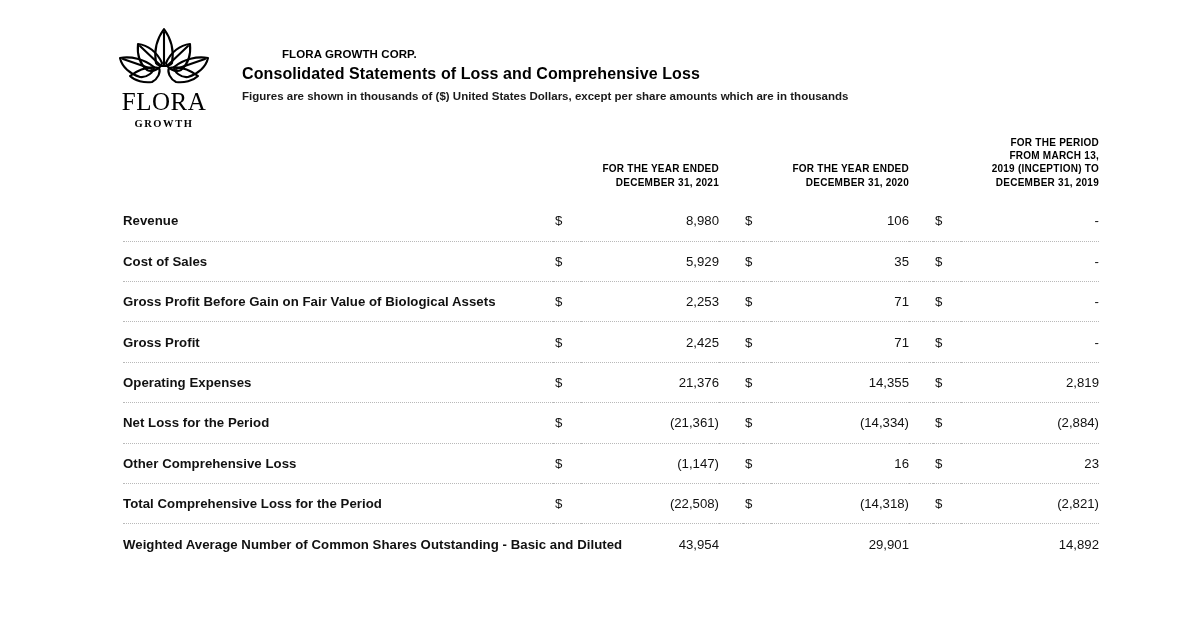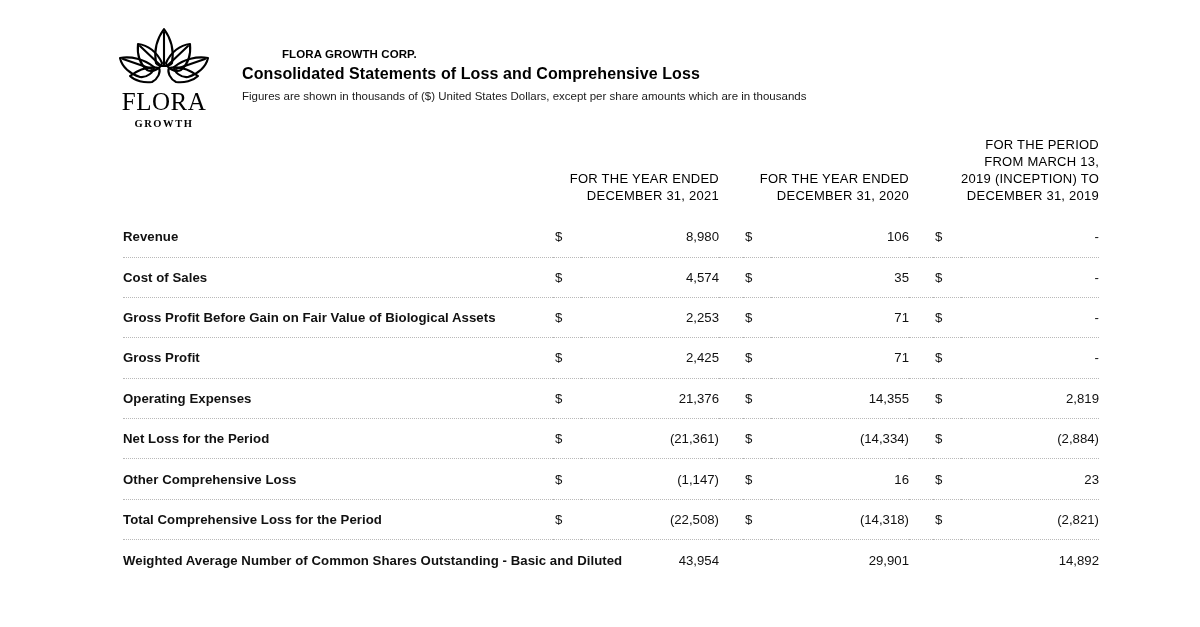--- a/index.html
+++ b/index.html
@@ -82,21 +82,21 @@
   .statement-name {
     font-size: 16px;
     font-weight: bold;
     letter-spacing: 0.1px;
     color: #000;
     margin-top: 0;
     line-height: 1.35;
   }
   .figures-note {
     font-size: 11.5px;
-    font-weight: normal;
+    font-weight: bold;
     color: #1a1a1a;
     margin-top: 5px;
     line-height: 1.35;
   }
 
   
   .statement {
     position: absolute;
     left: 123px;
     top: 136px;
@@ -108,22 +108,22 @@
     table-layout: fixed;
   }
   table.fin col.c-label  { width: 430px; }
   table.fin col.c-sym    { width: 28px;  }
   table.fin col.c-num    { width: 138px; }
   table.fin col.c-gap    { width: 24px;  }
 
   thead th {
     vertical-align: bottom;
     padding: 0 0 12px 0;
-    font-size: 13px;
-    font-weight: normal;
+    font-size: 10px;
+    font-weight: bold;
     letter-spacing: 0.25px;
     line-height: 1.32;
     color: #000;
     text-transform: uppercase;
     text-align: right;
   }
   thead th.head-label { text-align: left; }
 
   tbody td {
     border-bottom: 1px dotted #b9b9b9;
@@ -234,21 +234,21 @@
           <td class="gap"></td>
           <td class="sym">$</td>
           <td class="num">106</td>
           <td class="gap"></td>
           <td class="sym">$</td>
           <td class="num">-</td>
         </tr>
         <tr>
           <td class="label">Cost of Sales</td>
           <td class="sym">$</td>
-          <td class="num">4,574</td>
+          <td class="num">5,929</td>
           <td class="gap"></td>
           <td class="sym">$</td>
           <td class="num">35</td>
           <td class="gap"></td>
           <td class="sym">$</td>
           <td class="num">-</td>
         </tr>
         <tr>
           <td class="label">Gross Profit Before Gain on Fair Value of Biological Assets</td>
           <td class="sym">$</td>

